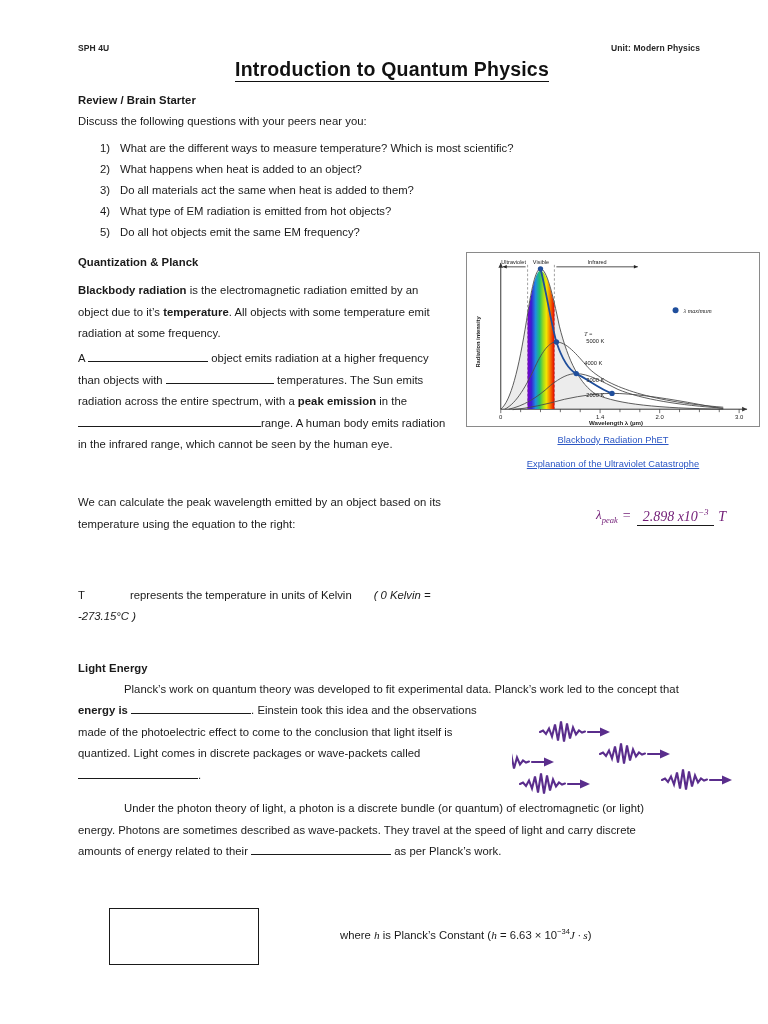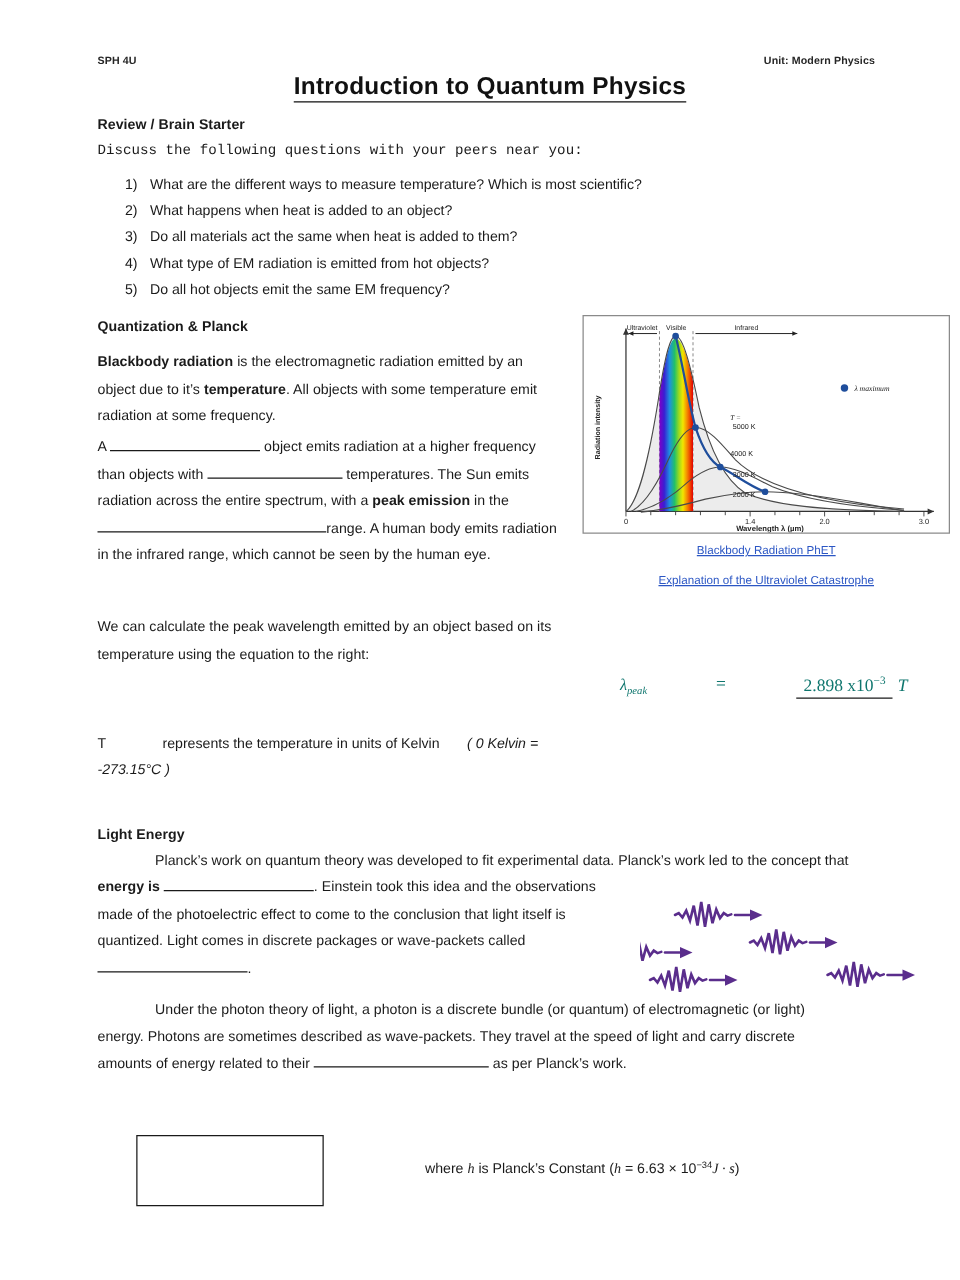--- a/index.html
+++ b/index.html
@@ -116,43 +116,44 @@
     text-align: center;
     letter-spacing: .02px;
     cursor: pointer;
   }
   #link-phet { left: 466px; top: 435px; width: 294px; }
   #link-uvc  { left: 466px; top: 459px; width: 294px; text-align: center; }
 
   
   .eq-wrap {
     position: absolute;
-    left: 496px; top: 539px;
+    left: 496px; top: 507px;
     width: 230px;
     font-family: "Liberation Serif", serif;
     font-size: 15px;
-    color: #0f766e;
+    color: #701a75;
     display: flex;
     align-items: center;
-    justify-content: space-between;
+    justify-content: flex-end;
   }
   .eq-lhs {
     font-style: italic;
     font-size: 13px;
     margin-right: 5px;
     white-space: nowrap;
   }
   .eq-lhs sub { font-size: 8.5px; font-style: italic; }
   .eq-eqsign { margin-right: 6px; font-size: 14px; }
   .frac { display: inline-block; text-align: center; vertical-align: middle; }
   .frac .num {
     padding: 0 6px 1px 6px;
     border-bottom: 1.1px solid #1a1a1a;
     font-size: 14px;
     white-space: nowrap;
+    font-style: italic;
   }
   .frac .num sup { font-size: 9px; }
   .frac .den {
     padding-top: 2px;
     font-style: italic;
     font-size: 14px;
   }
 
   .defn {
     position: absolute;
@@ -197,21 +198,21 @@
 </head>
 <body>
 
 <div class="page">
 
   <div class="hdr-left">SPH 4U</div>
   <div class="hdr-right">Unit: Modern Physics</div>
   <div class="doc-title"><span>Introduction to Quantum Physics</span></div>
 
   <div class="sec-head" style="left:78px; top:94px;">Review / Brain Starter</div>
-  <div class="para" style="left:78px; top:111px; width:600px;font-family:Liberation Mono, monospace;">Discuss the following questions with your peers near you:</div>
+  <div class="para" style="left:78px; top:111px; width:600px;">Discuss the following questions with your peers near you:</div>
 
   <div class="qlist">
     <div class="qrow">
       <div class="qnum">1)</div>
       <div class="qtxt">What are the different ways to measure temperature? Which is most scientific?</div>
     </div>
     <div class="qrow">
       <div class="qnum">2)</div>
       <div class="qtxt">What happens when heat is added to an object?</div>
     </div>

